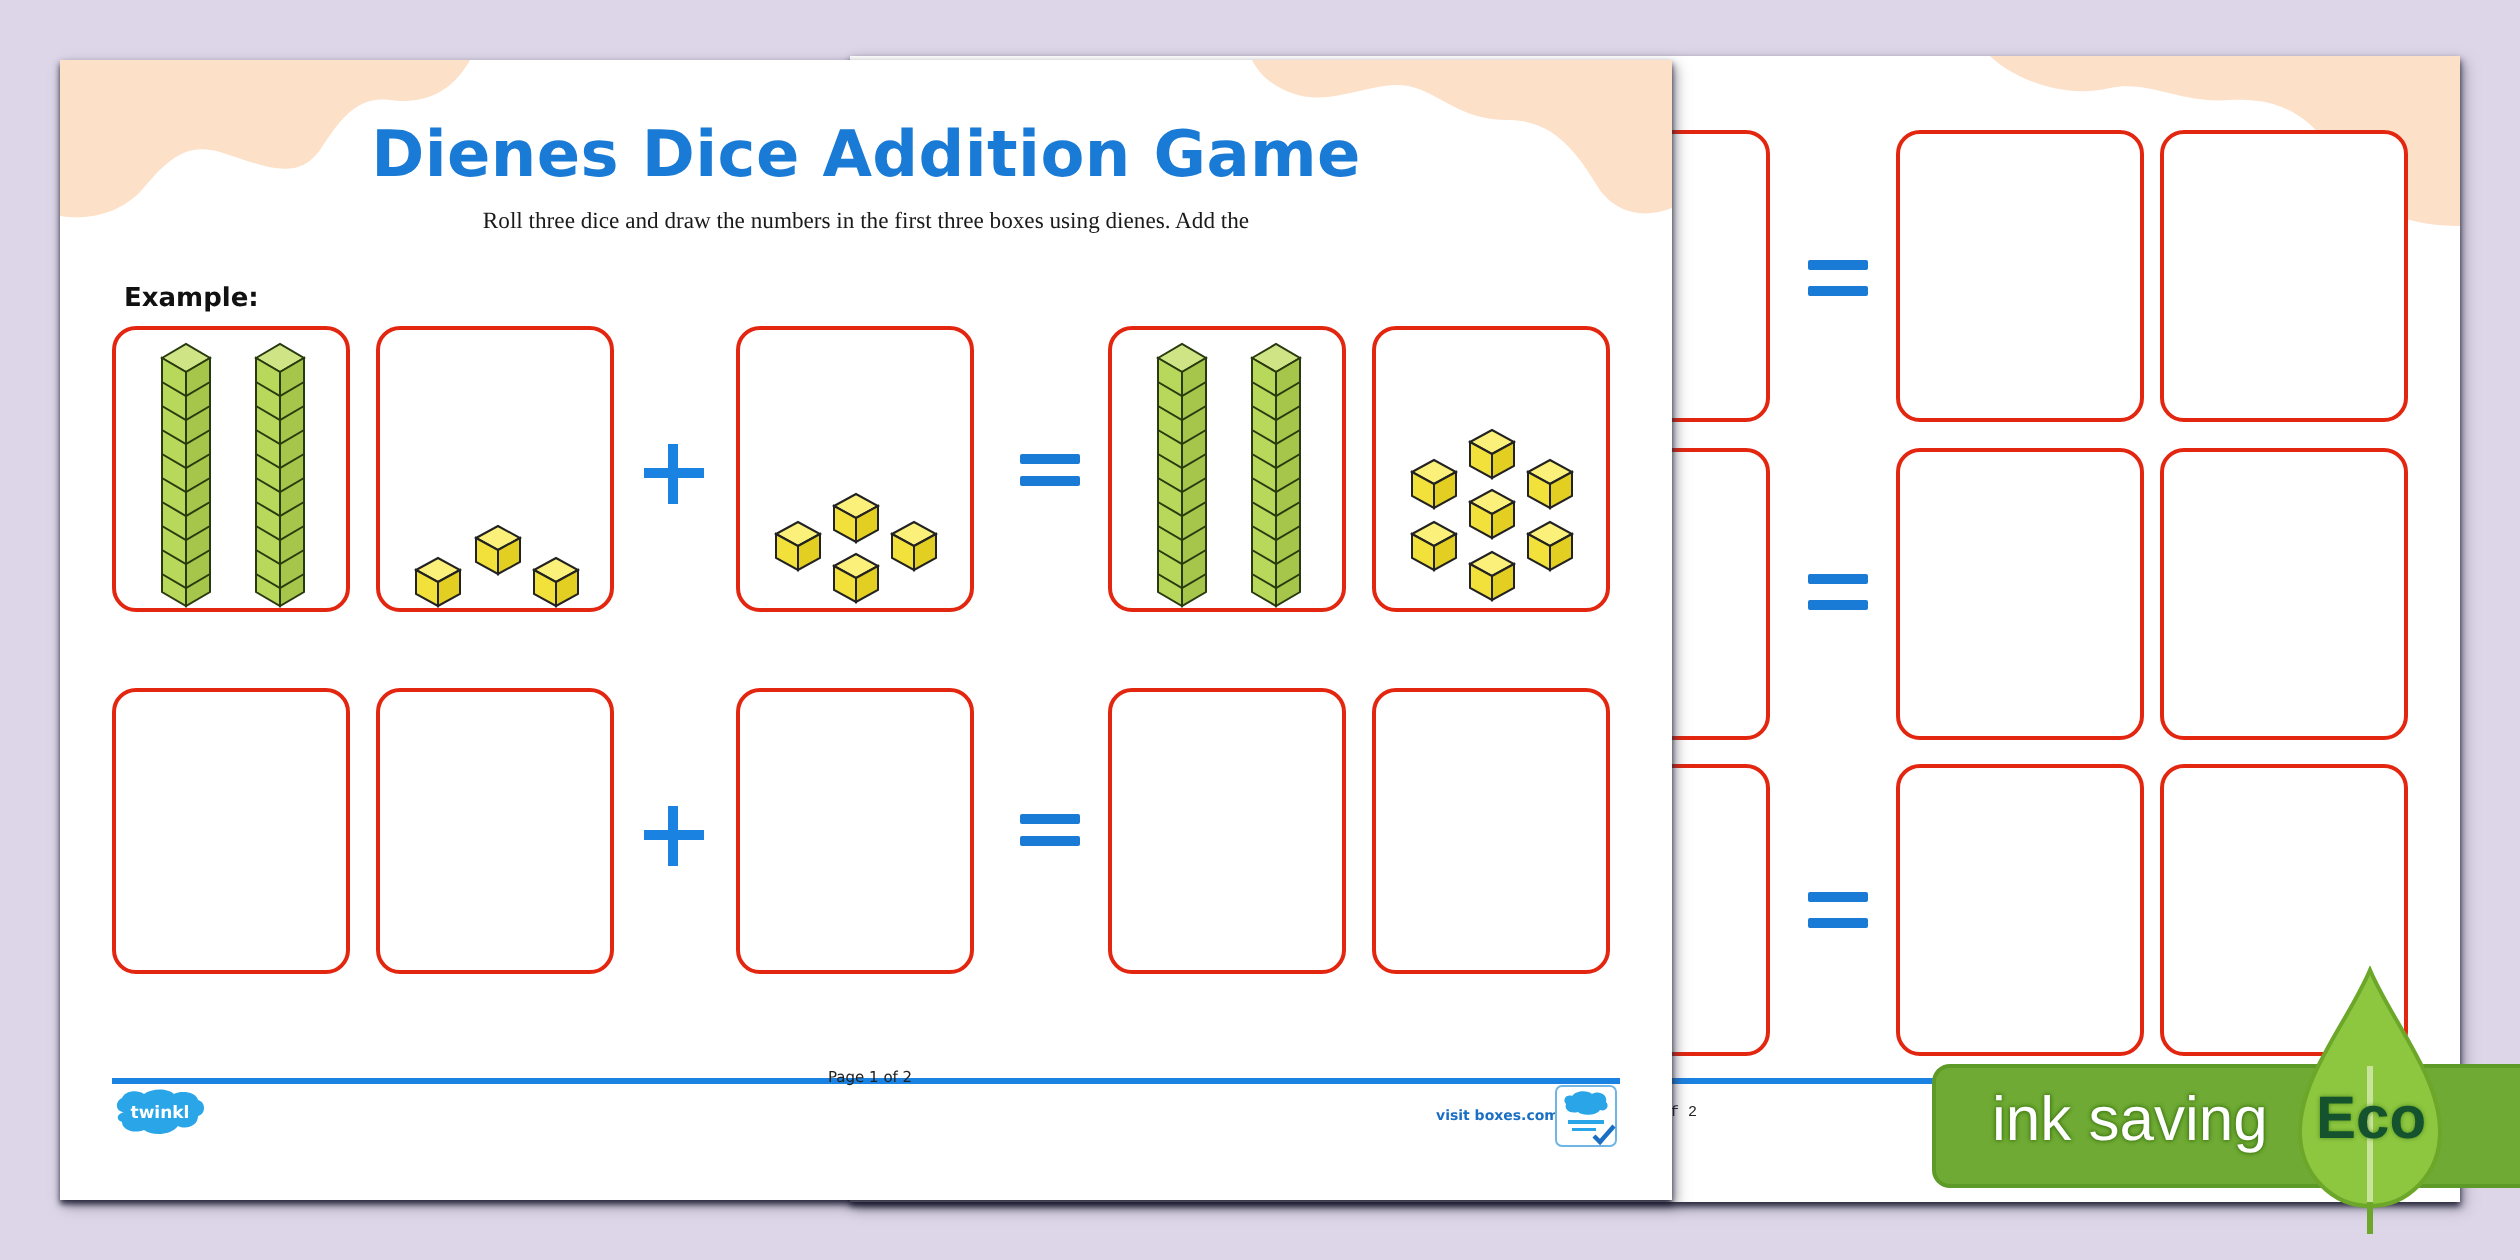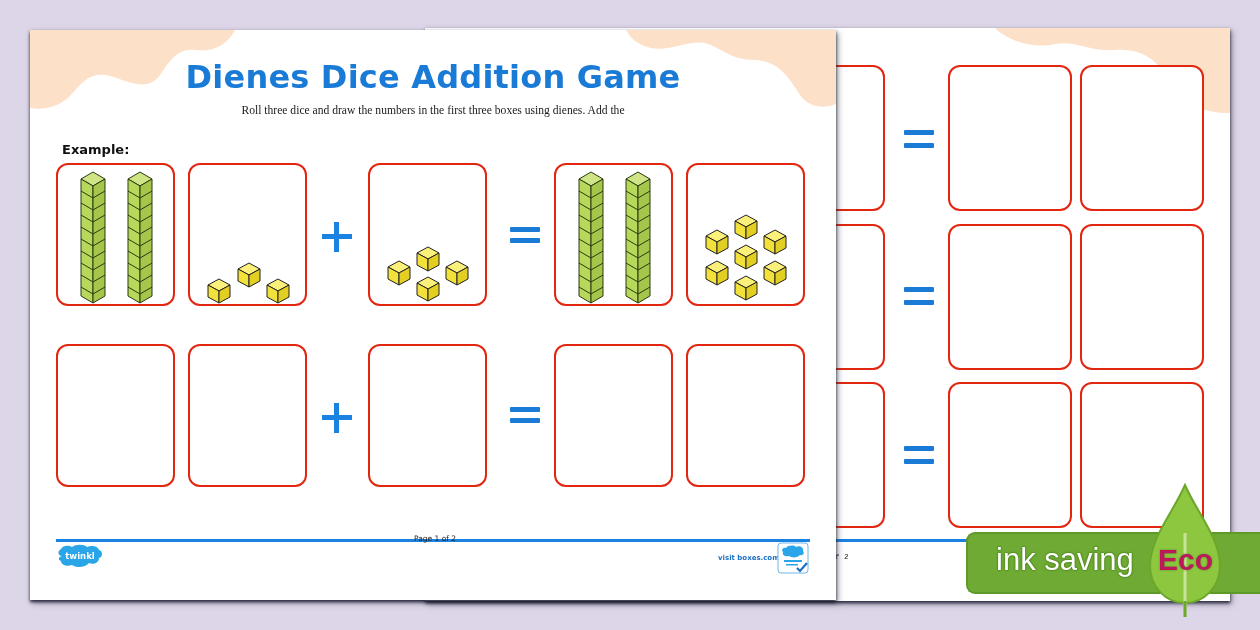--- a/index.html
+++ b/index.html
@@ -45,21 +45,21 @@
     border-radius: 9px 0 0 9px; box-sizing: border-box;
   }
   .eco-text {
     position: absolute; left: 12px; top: 8px; font-size: 31px; color: #ffffff;
     font-family: "Liberation Sans", sans-serif;
     text-shadow: 0 0 2px #3f7a12, 0 0 2px #3f7a12;
     margin-left: 16px;
   }
   .eco-leaf { position: absolute; left: 1148px; top: 483px; }
   .eco-word {
-    position: absolute; left: 1158px; top: 543px; font-size: 30px; font-weight: bold; color: #be185d;
+    position: absolute; left: 1158px; top: 543px; font-size: 30px; font-weight: bold; color: #14532d;
     font-family: "Liberation Sans", sans-serif; text-shadow: 0 0 2px #4c8a1c;
   }
   svg { display: block; }
 </style>
 </head>
 <body>
 
 <div class="page" id="page2">
   <svg class="blob" style="left:570px;top:0" width="235" height="85" viewBox="0 0 235 85">
     <path d="M0,0 L235,0 L235,85 C210,85 190,78 178,58 C165,35 150,20 120,22 C95,24 80,12 60,16 C35,22 10,10 0,0 Z" fill="#fde0c8"></path>

